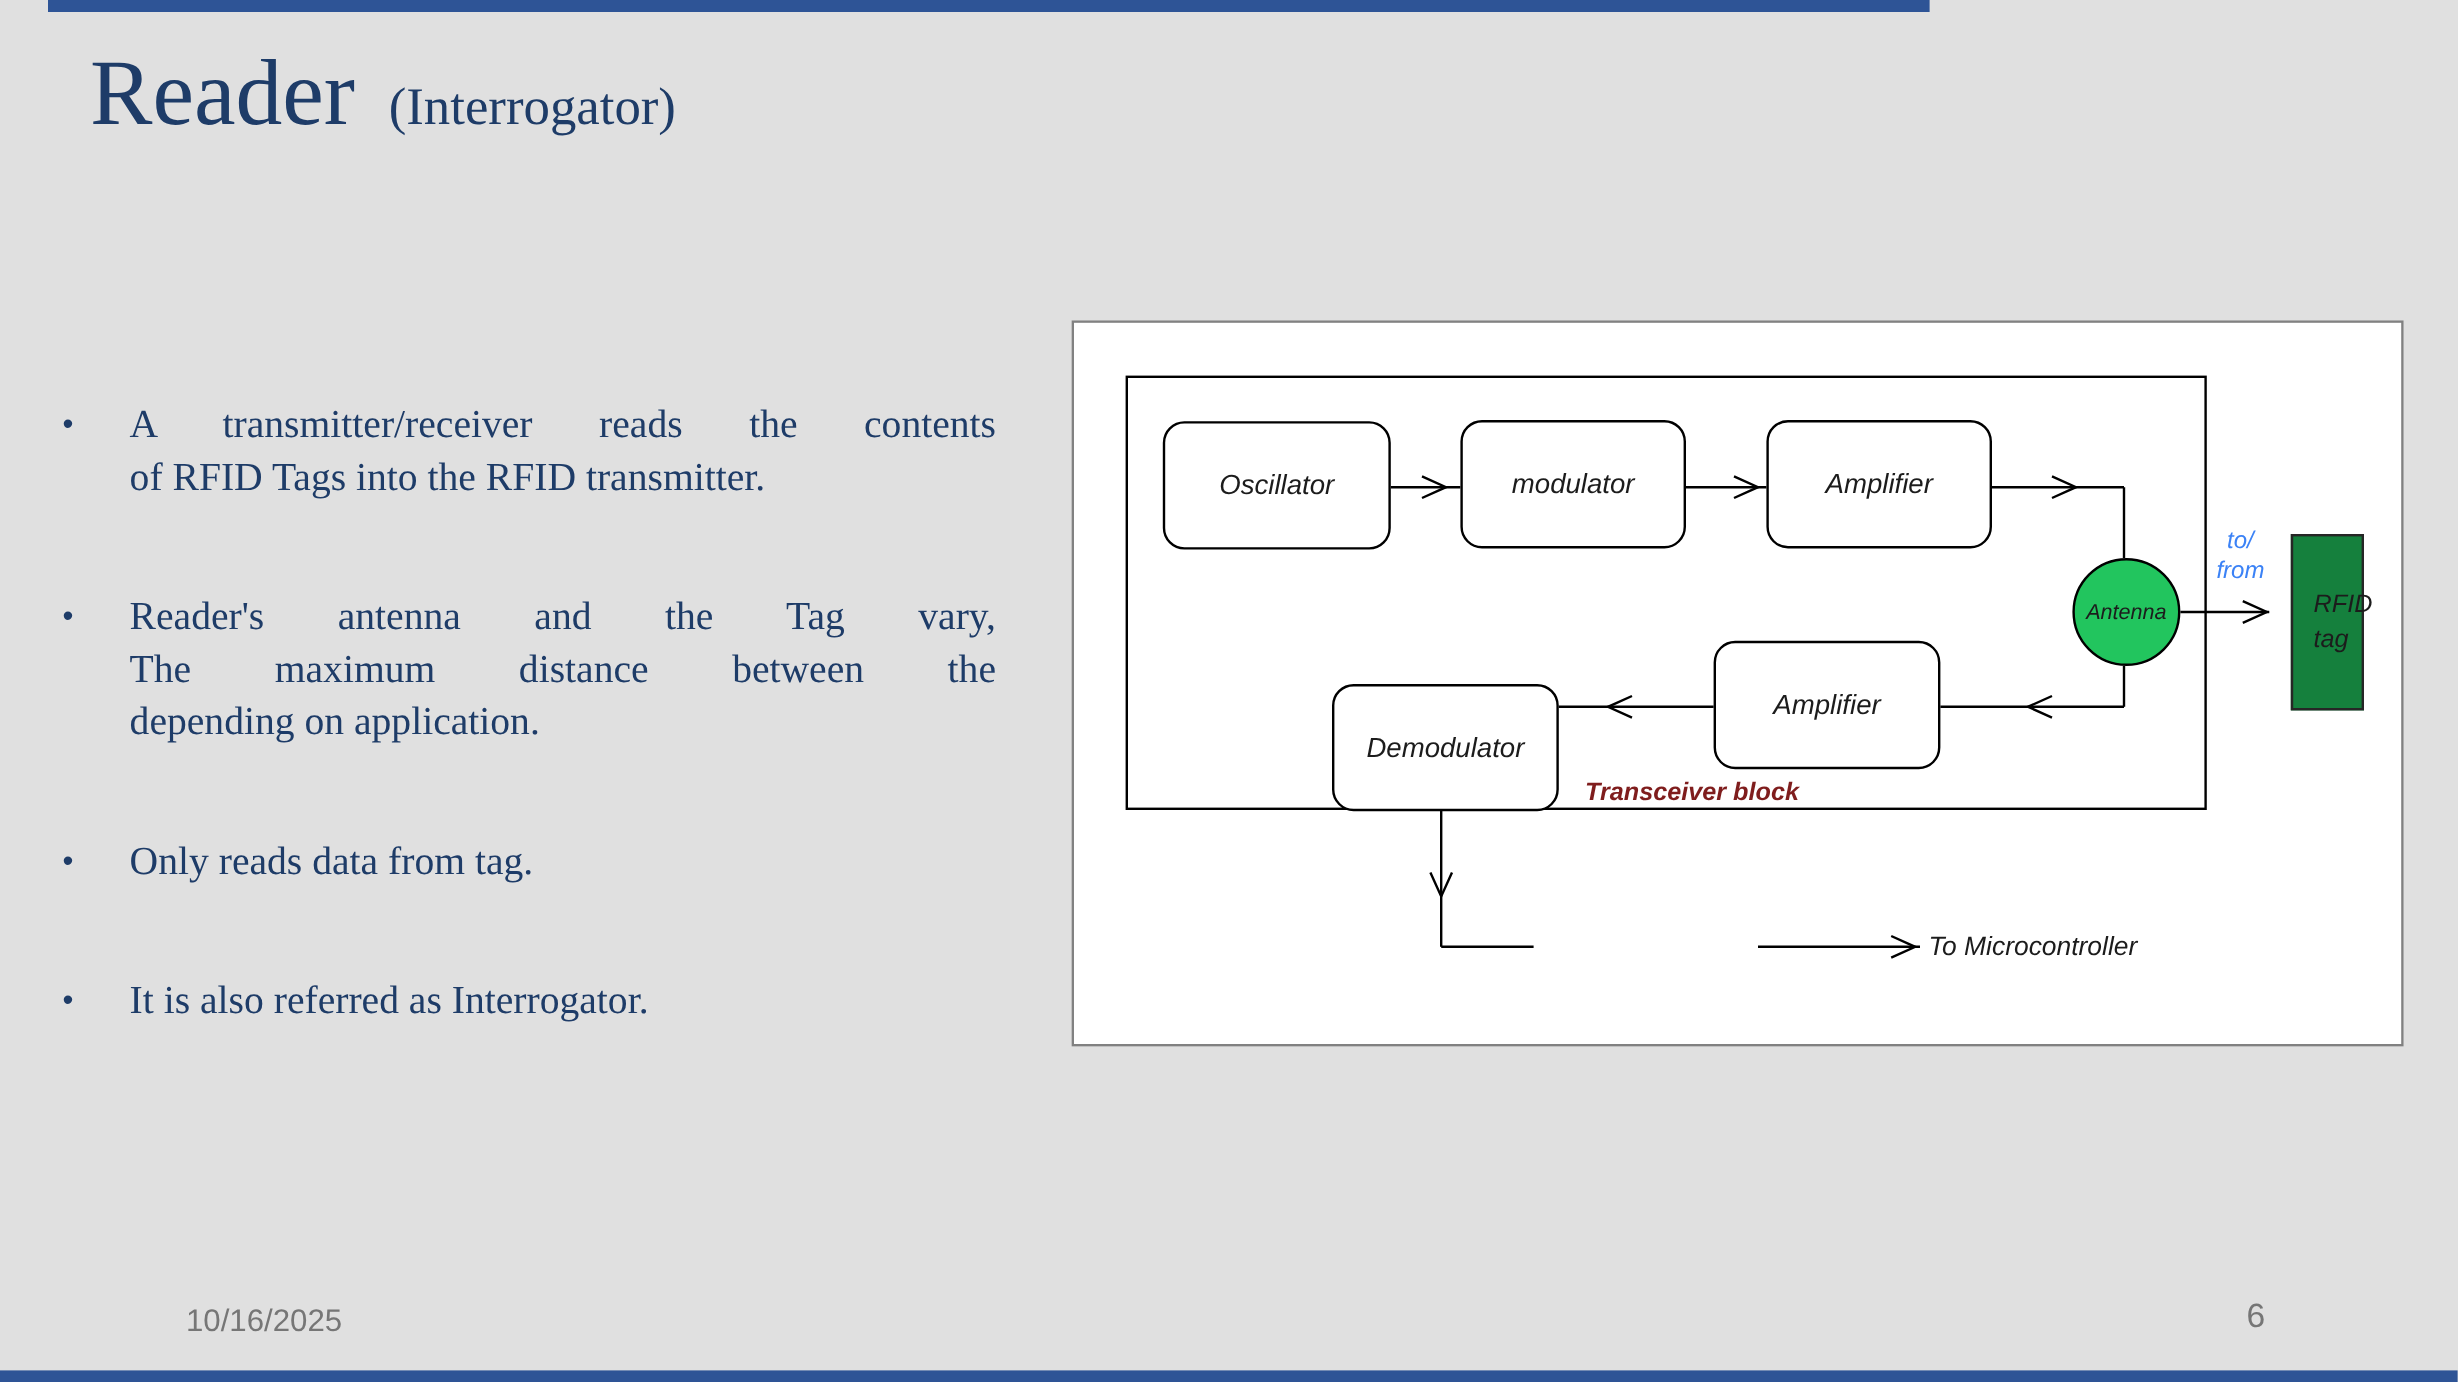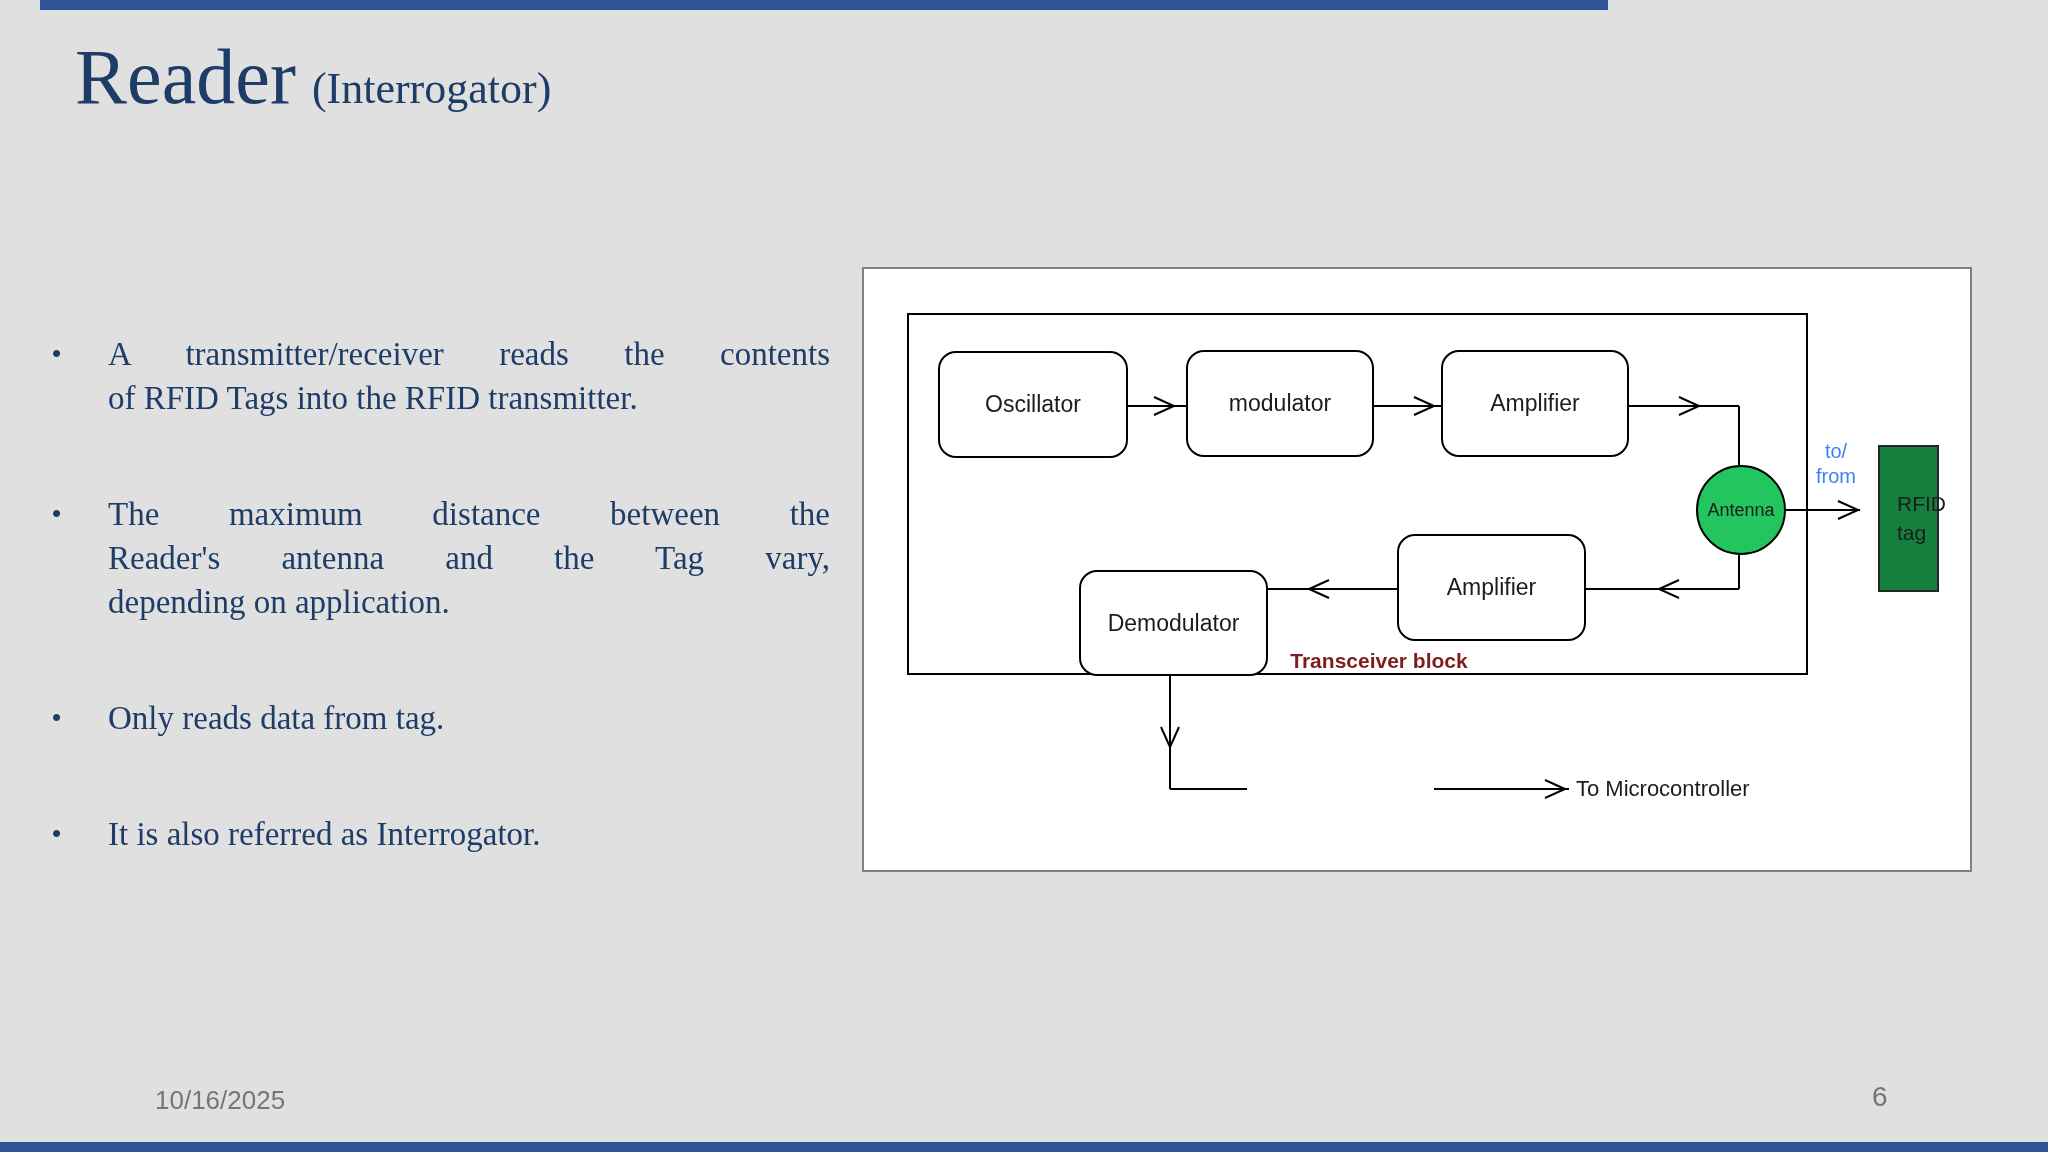--- a/index.html
+++ b/index.html
@@ -8,34 +8,34 @@
     background:#e0e0e0;
     font-family:"Liberation Serif", serif;
   }
   
   .bar-top    { position:absolute; left:40px;  top:0;      width:1568px; height:10px; background:#2e5496; }
   .bar-bottom { position:absolute; left:0;     top:1142px; width:2048px; height:10px; background:#2e5496; }
 
   
   .title { position:absolute; left:75px; top:30px; margin:0; font-weight:normal;
            color:#1e3c68; font-size:78px; line-height:1.2; white-space:nowrap; }
-  .title .suffix { font-size:44px; margin-left:16px; }
+  .title .suffix { font-size:44px; margin-left:28px; }
 
   
   .bullets { position:absolute; left:52px; top:332px; width:778px; color:#1e3c68; }
   .bullet  { display:flex; margin-bottom:72px; }
   .marker  { width:56px; flex:0 0 56px; font-family:"Liberation Sans",sans-serif;
              font-size:26px; line-height:42px; }
   .btext   { flex:1; font-size:33px; line-height:44px; }
   .bline   { text-align:justify; }
   .bline.jl{ text-align-last:justify; }
 
   
-  .figure { position:absolute; left:862px; top:267px; width:1110px; height:605px;
-            background:#ffffff; border:2px solid #818181; box-sizing:border-box; }
+  .figure { position:absolute; left:893px; top:267px; width:1110px; height:605px;
+            background:#ffffff; border:2px solid #818181; box-sizing:border-box;font-style:italic; }
   .figure svg { position:absolute; left:0; top:0; }
   .trx { position:absolute; left:43px; top:44px; width:901px; height:362px;
          border:2px solid #000; box-sizing:border-box; }
   .block { position:absolute; border:2px solid #000; border-radius:18px; background:#fff;
            box-sizing:border-box; display:flex; align-items:center; justify-content:center;
            font-family:"Liberation Sans",sans-serif; font-size:23px; color:#1c1c1c; }
   .b-osc  { left:74px;  top:82px;  width:190px; height:107px; }
   .b-mod  { left:322px; top:81px;  width:188px; height:107px; }
   .b-amp1 { left:577px; top:81px;  width:188px; height:107px; }
   .b-dem  { left:215px; top:265px; width:189px; height:106px;margin-top:36px; }
@@ -76,22 +76,22 @@
     <div class="bullet">
       <span class="marker">•</span>
       <div class="btext">
         <div class="bline jl">A transmitter/receiver reads the contents</div>
         <div class="bline">of RFID Tags into the RFID transmitter.</div>
       </div>
     </div>
     <div class="bullet">
       <span class="marker">•</span>
       <div class="btext">
+        <div class="bline jl">Reader's antenna and the Tag vary,</div>
         <div class="bline jl">The maximum distance between the</div>
-        <div class="bline jl">Reader's antenna and the Tag vary,</div>
         <div class="bline">depending on application.</div>
       </div>
     </div>
     <div class="bullet">
       <span class="marker">•</span>
       <div class="btext">
         <div class="bline">Only reads data from tag.</div>
       </div>
     </div>
     <div class="bullet">

